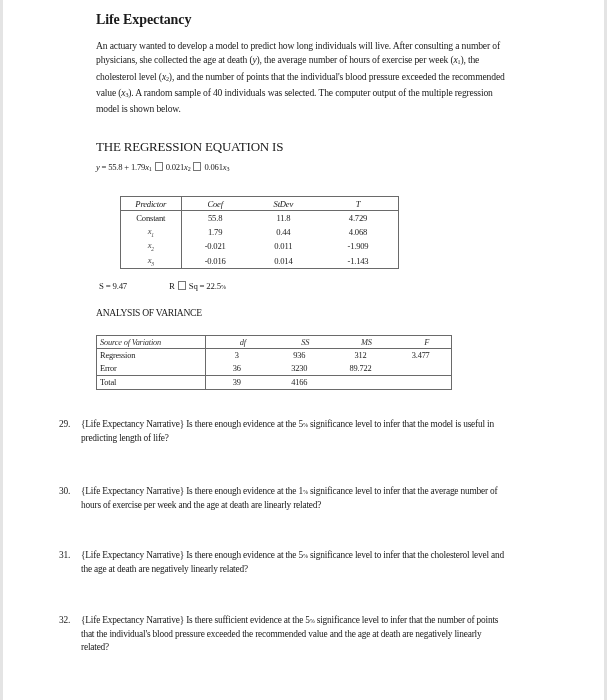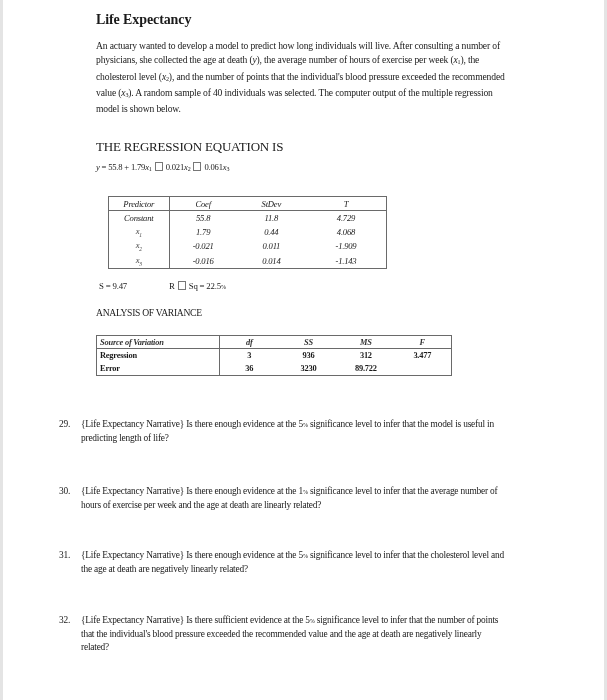--- a/index.html
+++ b/index.html
@@ -41,28 +41,27 @@
     font-size: 8.6px; letter-spacing: -0.2px;
   }
   .eq i { font-style: italic; }
   .box-glyph {
     display: inline-block; width: 6px; height: 7px;
     border: 0.8px solid #777; vertical-align: -1px; margin: 0 3px;
   }
 
   
   .coef-table {
-    position: absolute; left: 108px; top: 196px; width: 279px;
+    position: absolute; left: 120px; top: 196px; width: 279px;
     border: 1px solid #6a6a6a; border-collapse: collapse;
     font-size: 8.6px;
   }
   .coef-table th, .coef-table td {
     text-align: center; padding: 0; height: 14px; font-weight: normal;
     letter-spacing: -0.2px;
-    font-style: italic;
   }
   .coef-table th { font-style: italic; border-bottom: 1px solid #6a6a6a; height: 13px; }
   .coef-table .c0 { width: 60px; border-right: 1px solid #6a6a6a; }
   .coef-table .c1 { width: 68px; }
   .coef-table .c2 { width: 70px; }
   .coef-table .c3 { width: 81px; }
   .coef-table td.var { font-style: italic; color: #444; }
   .coef-table td.var sub { font-size: 5.5px; }
   .coef-table tr.last td { height: 15px; }
 
@@ -77,23 +76,23 @@
     font-size: 9.6px; letter-spacing: -0.3px;
   }
 
   
   .anova-table {
     position: absolute; left: 96px; top: 335px; width: 356px;
     border: 1px solid #6a6a6a; border-collapse: collapse;
     font-size: 8.4px;
   }
   .anova-table th, .anova-table td {
-    padding: 0; height: 13px; font-weight: bold; letter-spacing: -0.2px;
-  }
-  .anova-table th { font-style: italic; border-bottom: 1px solid #6a6a6a; height: 12px; color: #333; }
+    padding: 0; height: 13px; font-weight: normal; letter-spacing: -0.2px;
+  }
+  .anova-table th { font-style: italic; border-bottom: 1px solid #6a6a6a; height: 12px; color: #333; padding-left: 12px; }
   .anova-table th.src { text-align: left; padding-left: 3px; }
   .anova-table td { text-align: center; }
   .anova-table td.src { text-align: left; padding-left: 3px; margin-left: 16px; }
   .anova-table .c0 { width: 120px; border-right: 1px solid #6a6a6a; }
   .anova-table .c1 { width: 60px; }
   .anova-table .c2 { width: 60px; }
   .anova-table .c3 { width: 56px; }
   .anova-table .c4 { width: 58px; }
   .anova-table tr.total td { border-top: 1px solid #6a6a6a; }
 
@@ -185,20 +184,27 @@
       <td>312</td>
       <td>3.477</td>
     </tr>
     <tr>
       <td class="c0 src">Error</td>
       <td>36</td>
       <td>3230</td>
       <td>89.722</td>
       <td></td>
     </tr>
+    <tr class="total">
+      <td class="c0 src">Total</td>
+      <td>39</td>
+      <td>4166</td>
+      <td></td>
+      <td></td>
+    </tr>
   </tbody>
 </table>
 
 <div class="question q29">
   <span class="qnum">29.</span>
   <span class="qtext"><span>{Life Expectancy Narrative} Is there enough evidence at the 5</span><span class="pct">%</span><span> significance level to infer that the model is useful in predicting length of life?</span></span>
 </div>
 
 <div class="question q30">
   <span class="qnum">30.</span>

